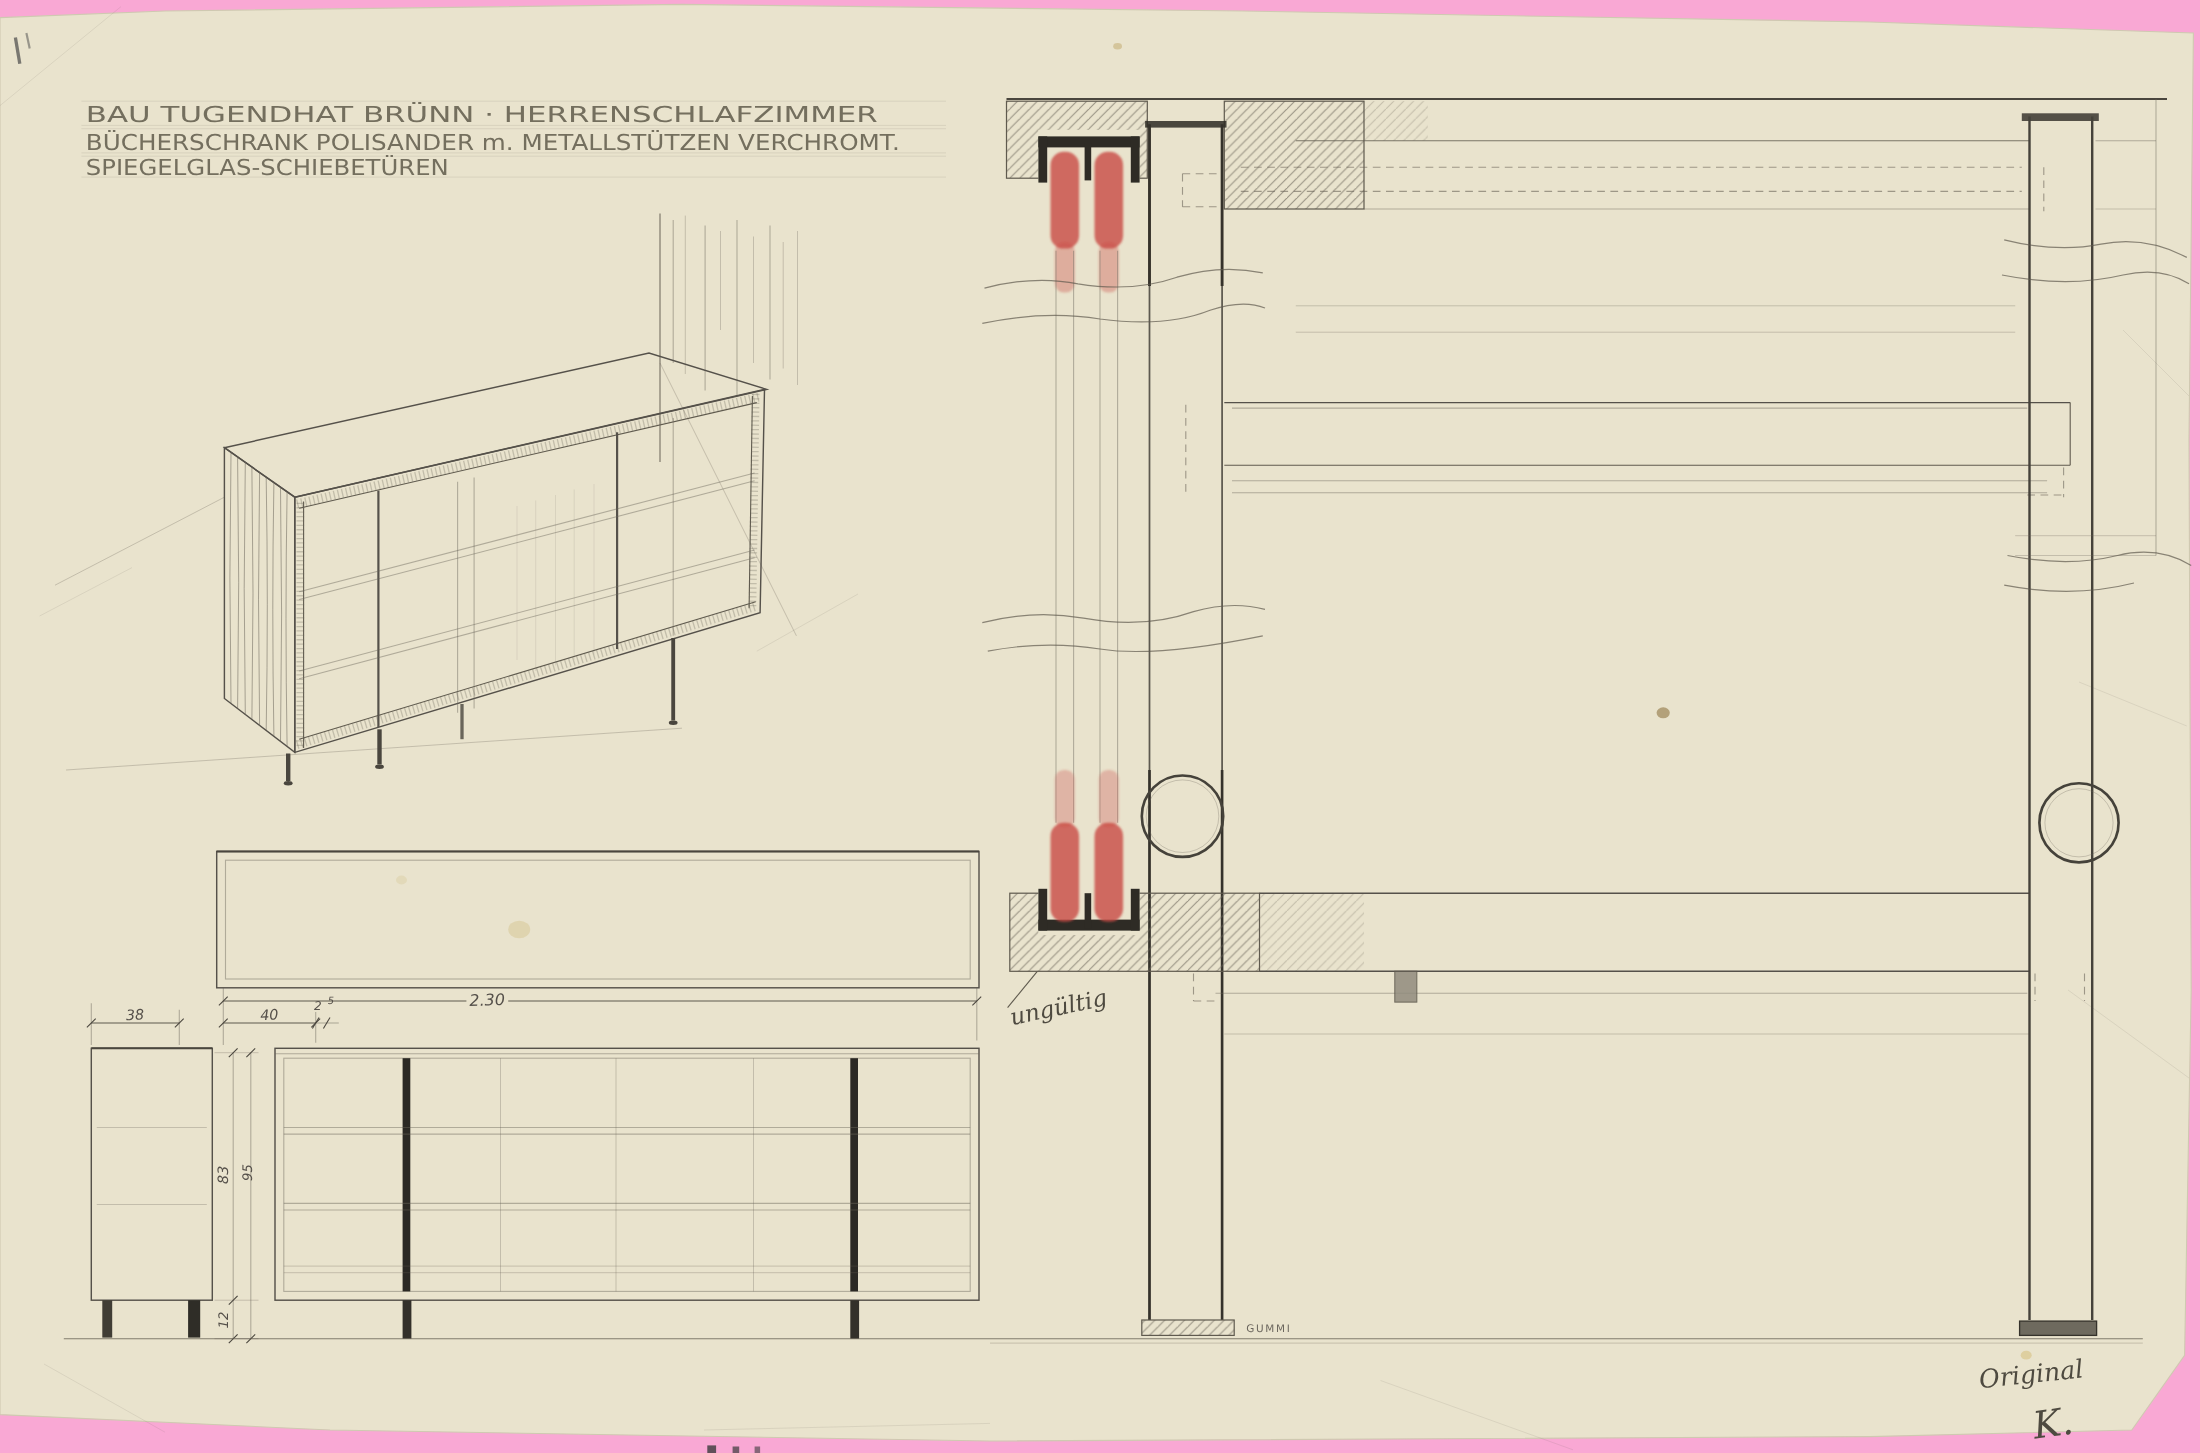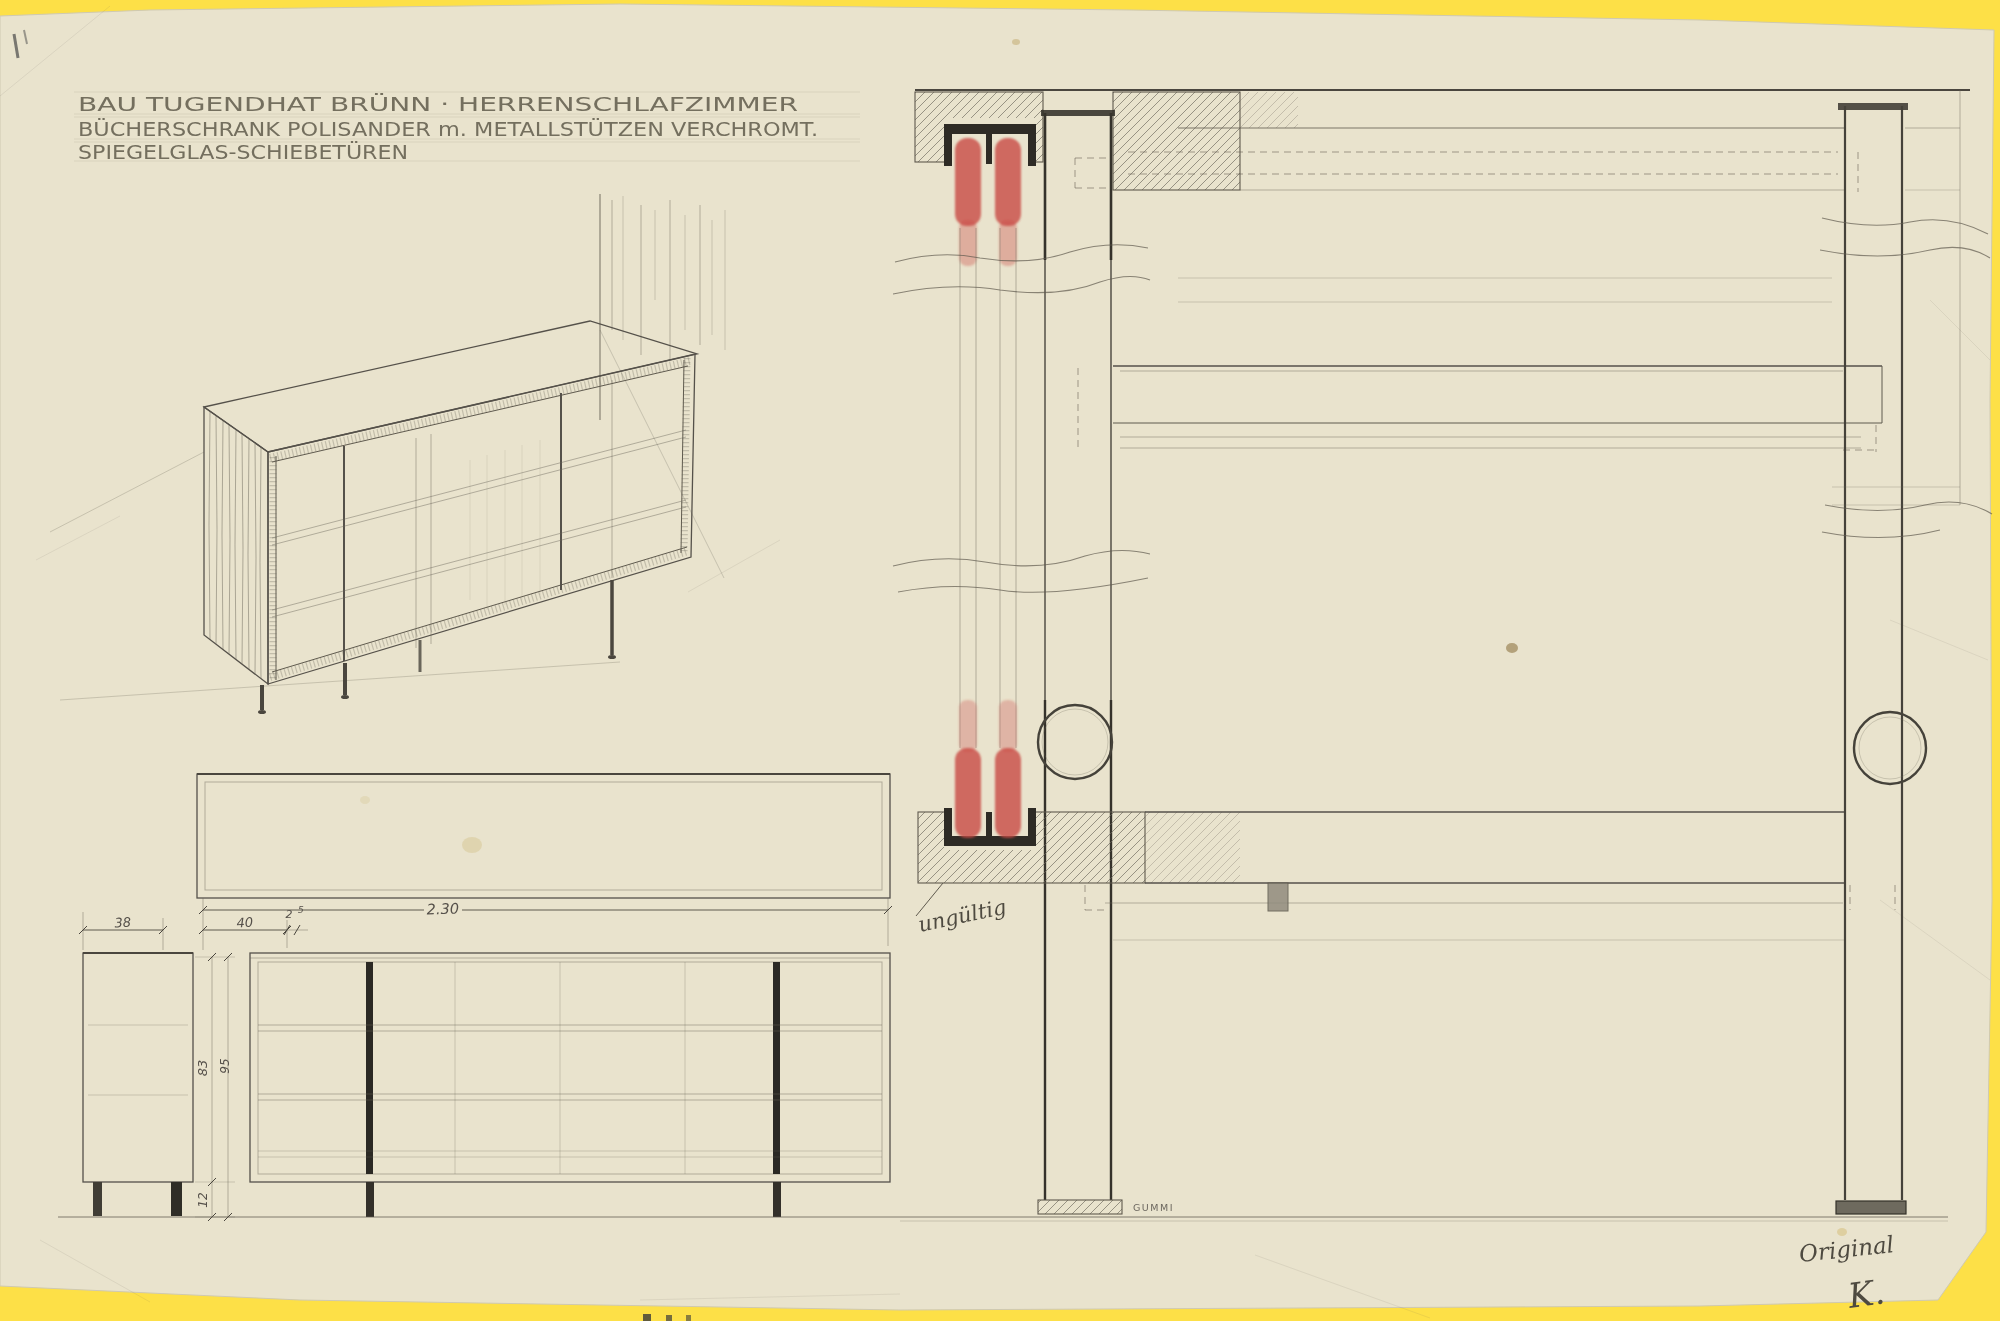--- a/index.html
+++ b/index.html
@@ -1,16 +1,16 @@
 <!DOCTYPE html>
 <html><head>
 <meta charset="utf-8">
 <style>
   html,body{margin:0;padding:0;background:#f7f6f2;}
-  #stage{position:relative;width:2000px;height:1321px;background:#fde047;overflow:hidden;
+  #stage{position:relative;width:2000px;height:1321px;background:#f9a8d4;overflow:hidden;
          font-family:"DejaVu Sans",sans-serif;}
   svg{position:absolute;left:0;top:0;}
   
   .s1  {stroke:#5f5a4e;stroke-width:1;fill:none;}
   .s12 {stroke:#55514a;stroke-width:1.3;fill:none;}
   .s18 {stroke:#4a463e;stroke-width:1.8;fill:none;}
   .lt  {stroke:#6b665a;stroke-width:1;fill:none;opacity:.45;}
   .lt2 {stroke:#6b665a;stroke-width:.9;fill:none;opacity:.3;}
   .xlt {stroke:#6b665a;stroke-width:.8;fill:none;opacity:.15;}
   .dash{stroke:#5f5a4e;stroke-width:1;fill:none;stroke-dasharray:7 5;opacity:.55;}

